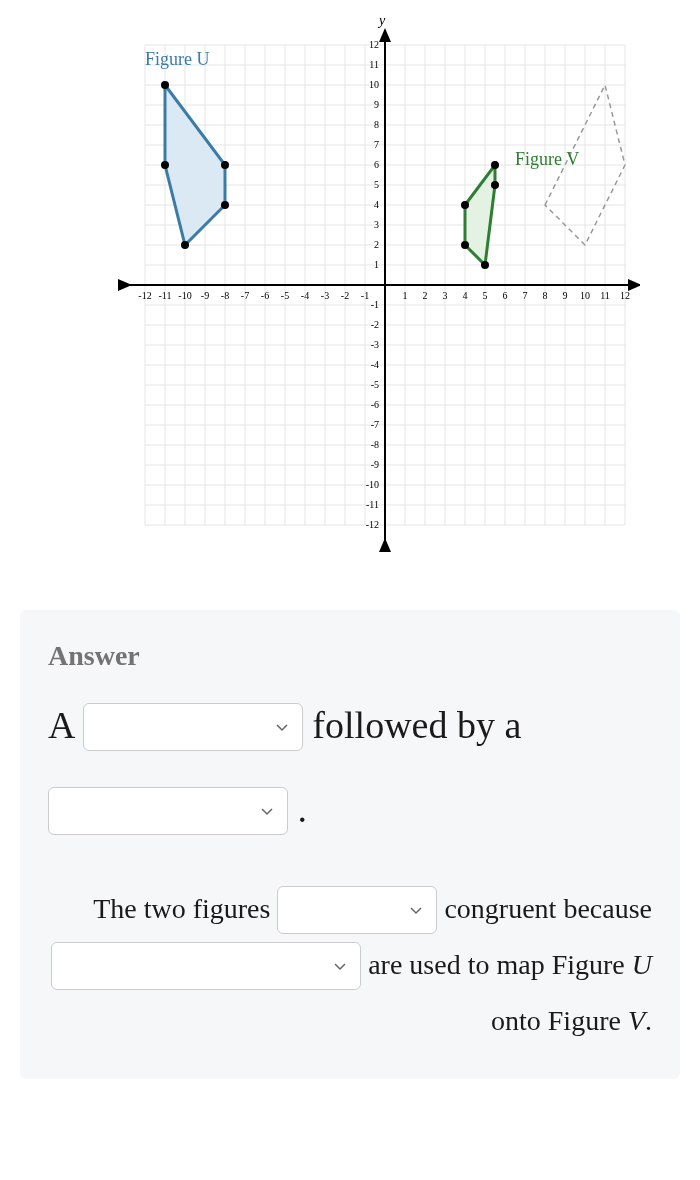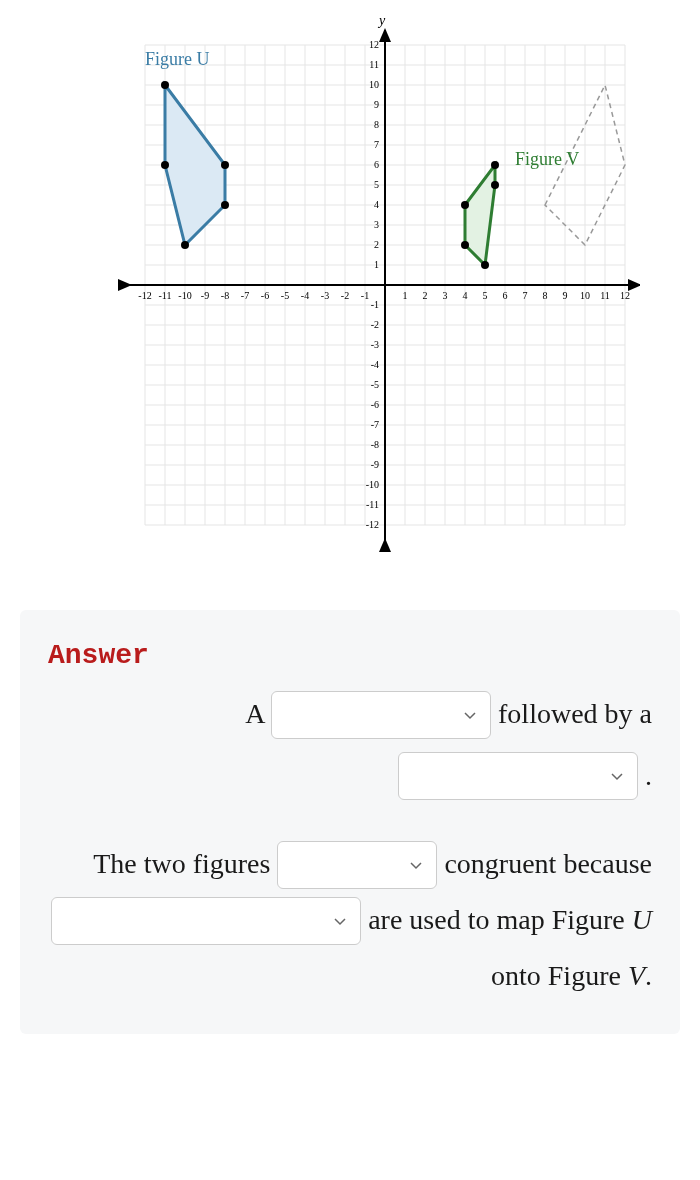--- a/index.html
+++ b/index.html
@@ -1,22 +1,22 @@
 <!DOCTYPE html>
 <html><head>
 <meta charset="utf-8">
 <style>
   * { box-sizing: border-box; margin: 0; padding: 0; }
   body { font-family: Georgia, 'Times New Roman', serif; background: #fff; width: 700px; }
   .chart-container { padding: 10px 20px 40px; background: #fff; }
   svg.graph { display: block; margin: 0 auto; }
   .answer-panel { background: #f6f7f8; margin: 0 20px 20px; padding: 30px 28px; border-radius: 6px; }
-  .answer-title { font-size: 28px; font-weight: bold; margin-bottom: 12px; color: #b91c1c; font-family: Liberation Mono, monospace; }
+  .answer-title { font-size: 28px; font-weight: bold; margin-bottom: 12px; color: #737373; font-family: Liberation Serif, serif; }
   .attempt { font-size: 20px; color: #888; margin-bottom: 50px; }
-  .answer-line { font-size: 28px; line-height: 2.2; color: #1a1a1a; margin-bottom: 30px; text-align: right; }
+  .answer-line { font-size: 38px; line-height: 2.2; color: #1a1a1a; margin-bottom: 30px; }
   .answer-line-2 { font-size: 28px; line-height: 2.0; color: #1a1a1a; text-align: right; }
   .dropdown {
     display: inline-flex;
     align-items: center;
     justify-content: flex-end;
     border: 1px solid #ccc;
     border-radius: 6px;
     background: #fff;
     height: 48px;
     padding: 0 12px 0 12px;

